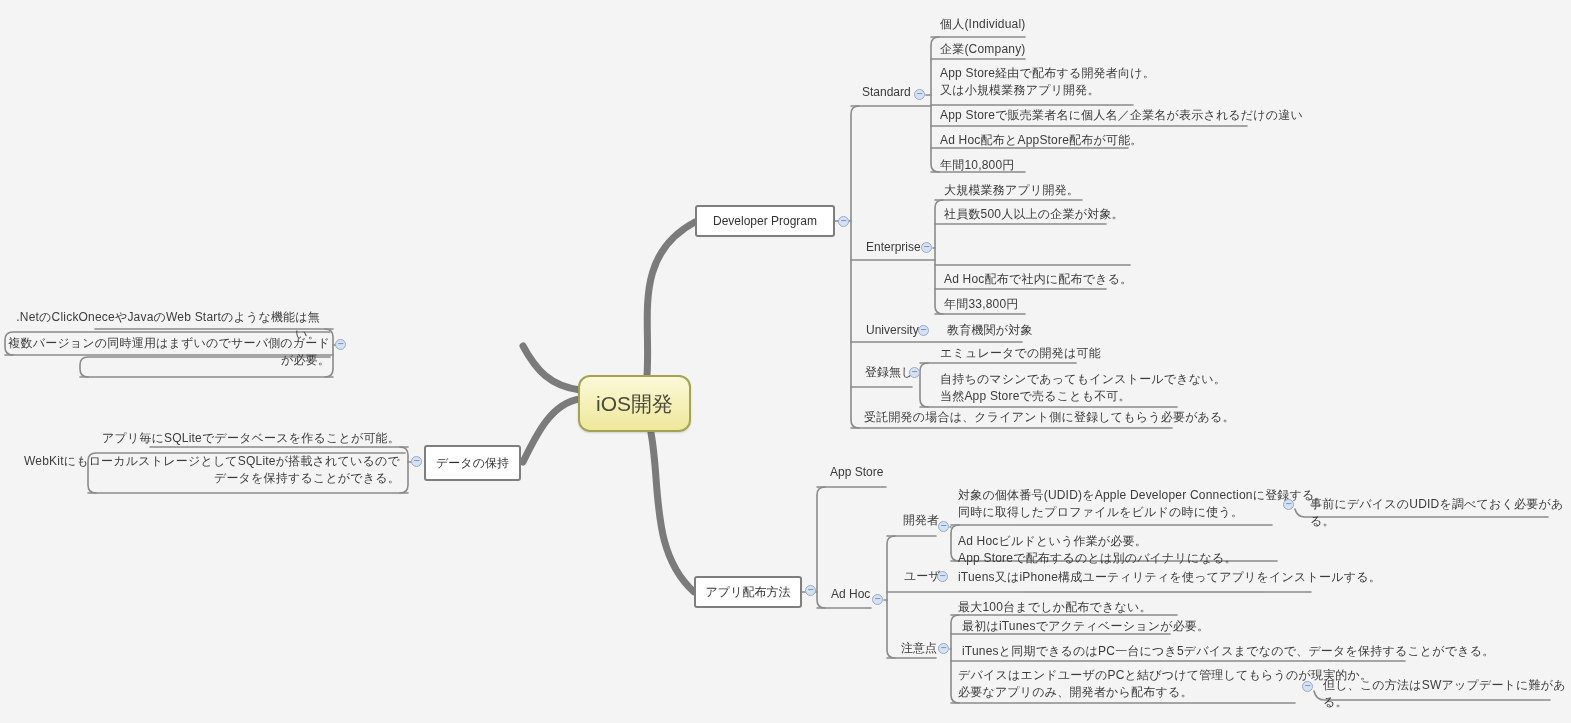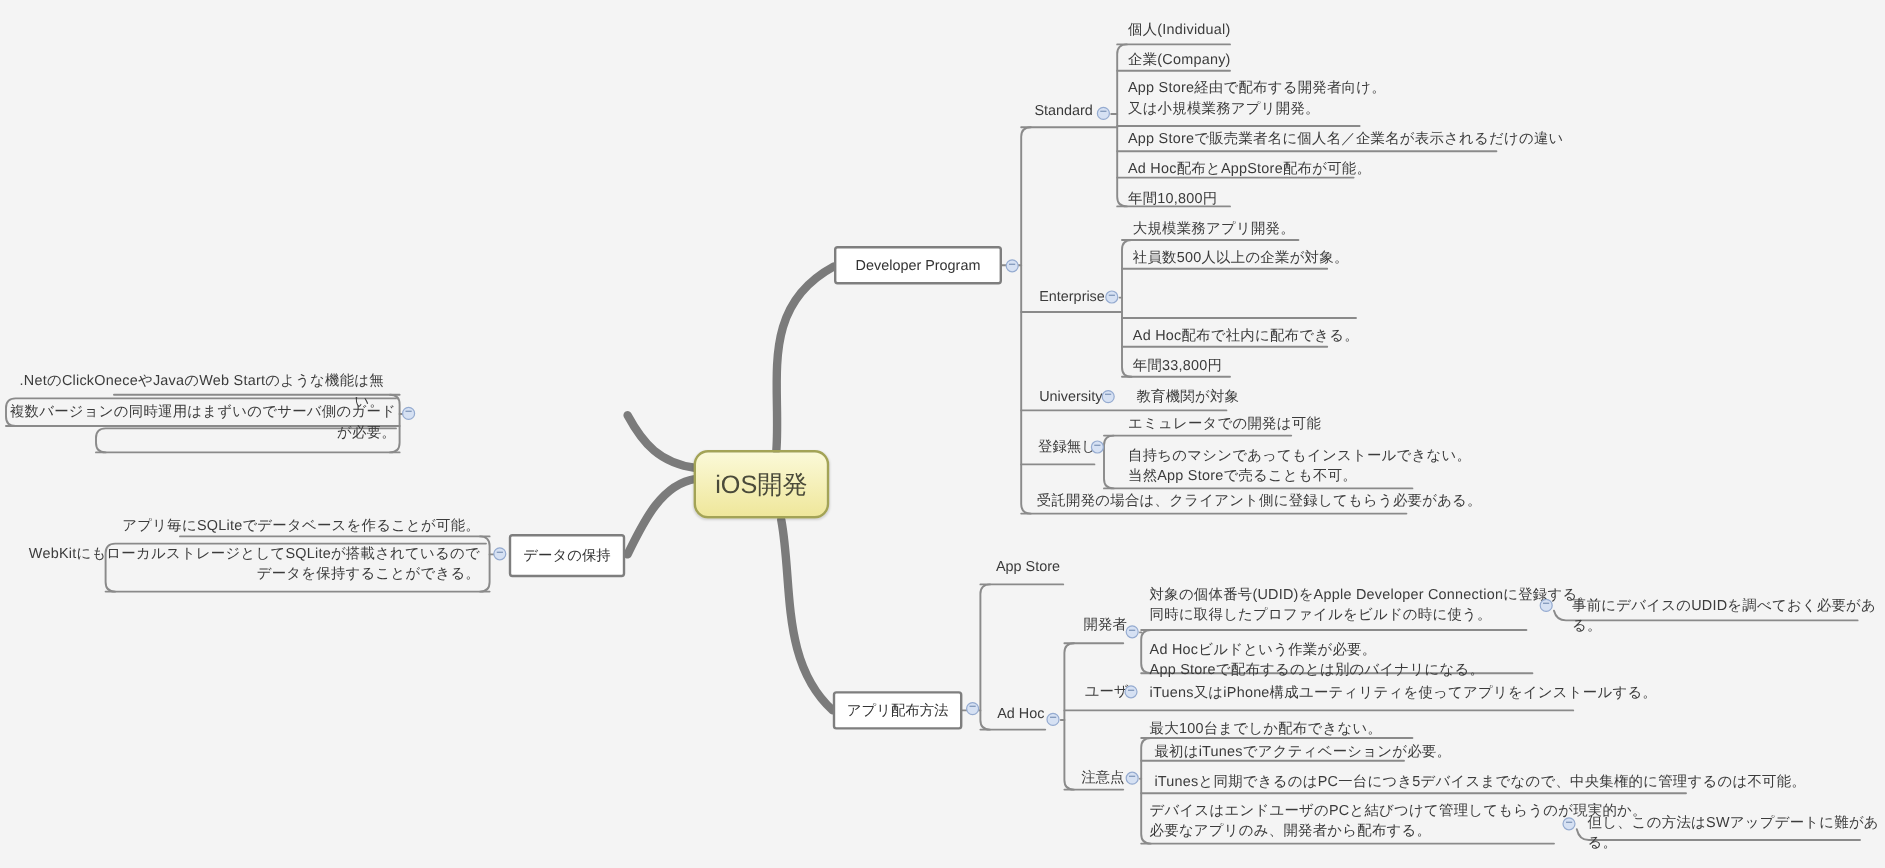--- a/index.html
+++ b/index.html
@@ -164,21 +164,21 @@
   <div class="label" style="left:901px;top:641px;">注意点</div>
 
   <div class="topic" style="left:958px;top:487px;">対象の個体番号(UDID)をApple Developer Connectionに登録する。
 同時に取得したプロファイルをビルドの時に使う。</div>
   <div class="topic" style="left:1310px;top:496px;">事前にデバイスのUDIDを調べておく必要がある。</div>
   <div class="topic" style="left:958px;top:533px;">Ad Hocビルドという作業が必要。
 App Storeで配布するのとは別のバイナリになる。</div>
   <div class="topic" style="left:958px;top:569px;">iTuens又はiPhone構成ユーティリティを使ってアプリをインストールする。</div>
   <div class="topic" style="left:958px;top:599px;">最大100台までしか配布できない。</div>
   <div class="topic" style="left:962px;top:618px;">最初はiTunesでアクティベーションが必要。</div>
-  <div class="topic" style="left:962px;top:643px;">iTunesと同期できるのはPC一台につき5デバイスまでなので、中央集権的に管理するのは不可能。</div>
+  <div class="topic" style="left:962px;top:643px;">iTunesと同期できるのはPC一台につき5デバイスまでなので、データを保持することができる。</div>
   <div class="topic" style="left:958px;top:667px;">デバイスはエンドユーザのPCと結びつけて管理してもらうのが現実的か。
 必要なアプリのみ、開発者から配布する。</div>
   <div class="topic" style="left:1323px;top:677px;">但し、この方法はSWアップデートに難がある。</div>
 
   <div class="micon" style="left:838px;top:216px;">−</div>
   <div class="micon" style="left:914px;top:89px;">−</div>
   <div class="micon" style="left:921px;top:242px;">−</div>
   <div class="micon" style="left:918px;top:325px;">−</div>
   <div class="micon" style="left:909px;top:367px;">−</div>
   <div class="micon" style="left:335px;top:339px;">−</div>

